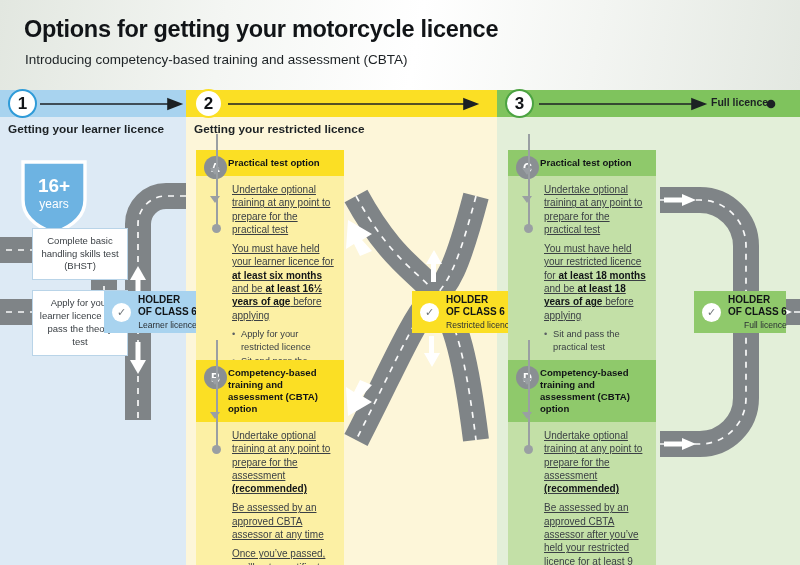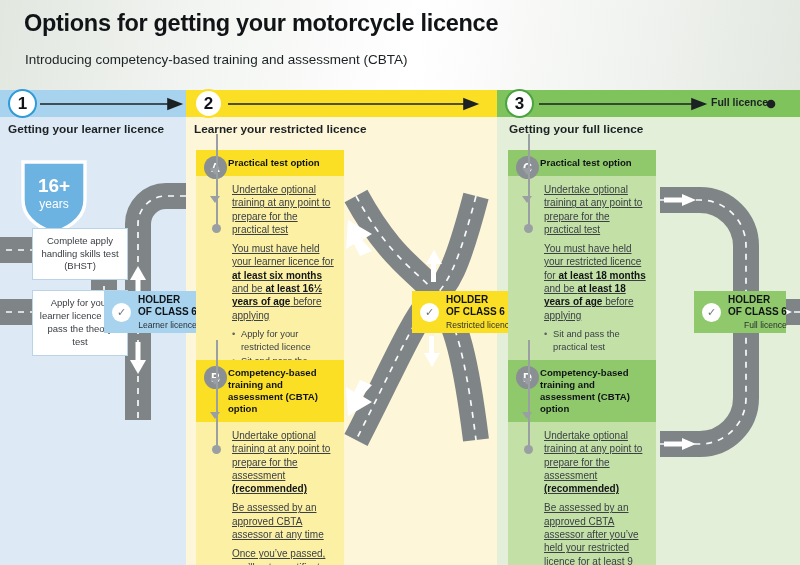--- a/index.html
+++ b/index.html
@@ -14,21 +14,21 @@
     width: 800px; height: 565px;
     background: #ffffff;
   }
 
   
   .header-bg {
     position: absolute; left: 0; top: 0; width: 800px; height: 90px;
     background: linear-gradient(100deg,#e2e7e0 0%, #f4f6f3 28%, #ffffff 52%, #f3f5f2 74%, #e3e8e1 100%);
   }
   .title {
-    position: absolute; left: 24px; top: 10px;
+    position: absolute; left: 24px; top: 16px;
     font-size: 23.5px; font-weight: bold; color: #111417;
     letter-spacing: -0.3px;
   }
   .subtitle {
     position: absolute; left: 25px; top: 52px;
     font-size: 13.5px; color: #1c2124; font-weight: normal;
   }
 
   
   .band { position: absolute; top: 90px; }
@@ -192,22 +192,21 @@
       <polygon points="692,99 705,104 692,109"></polygon>
       <circle cx="771" cy="104" r="4.3" stroke="none"></circle>
     </g>
   </svg>
 
   <div class="stage-num stage-num-1">1</div>
   <div class="stage-num stage-num-2">2</div>
   <div class="stage-num stage-num-3">3</div>
 
   <div class="stage-label stage-label-1">Getting your learner licence</div>
-  <div class="stage-label stage-label-2">Learner your restricted licence</div>
-  <div class="stage-label stage-label-3">Getting your full licence</div>
+  <div class="stage-label stage-label-2">Getting your restricted licence</div>
   <div class="full-lic-text">Full licence</div>
 
   <svg class="layer">
     <defs>
       <style>
         .rd   { fill: none; stroke: #7f8487; stroke-width: 26; }
         .rdl  { fill: none; stroke: #ffffff; stroke-width: 1.7; stroke-dasharray: 6 6; opacity: .95; }
         .warr { fill: #ffffff; }
       </style>
     </defs>
@@ -277,21 +276,21 @@
   </svg>
 
   <svg class="layer">
     <path d="M 23 162 H 85 V 200 C 85 219 68 228 54 233 C 40 228 23 219 23 200 Z" fill="#6db3e2" stroke="#ffffff" stroke-width="3.4"></path>
   </svg>
   <div class="shield-wrap">
     <div class="shield-txt-1">16+</div>
     <div class="shield-txt-2">years</div>
   </div>
 
-  <div class="wbox" style="left:32px; top:228px; width:96px; height:52px;">Complete apply handling skills test (BHST)</div>
+  <div class="wbox" style="left:32px; top:228px; width:96px; height:52px;">Complete basic handling skills test (BHST)</div>
   <div class="wbox" style="left:32px; top:290px; width:96px; height:66px;">Apply for your learner licence and pass the theory test</div>
 
   <div class="holder holder-blue" style="left:104px; top:291px; width:113px;">
     <span class="holder-tick">✓</span>
     <span class="holder-txt">
       <span class="holder-main" style="display:block">HOLDER</span>
       <span class="holder-main" style="display:block">OF CLASS 6</span>
       <span class="holder-sub" style="display:block">Learner licence</span>
     </span>
   </div>

